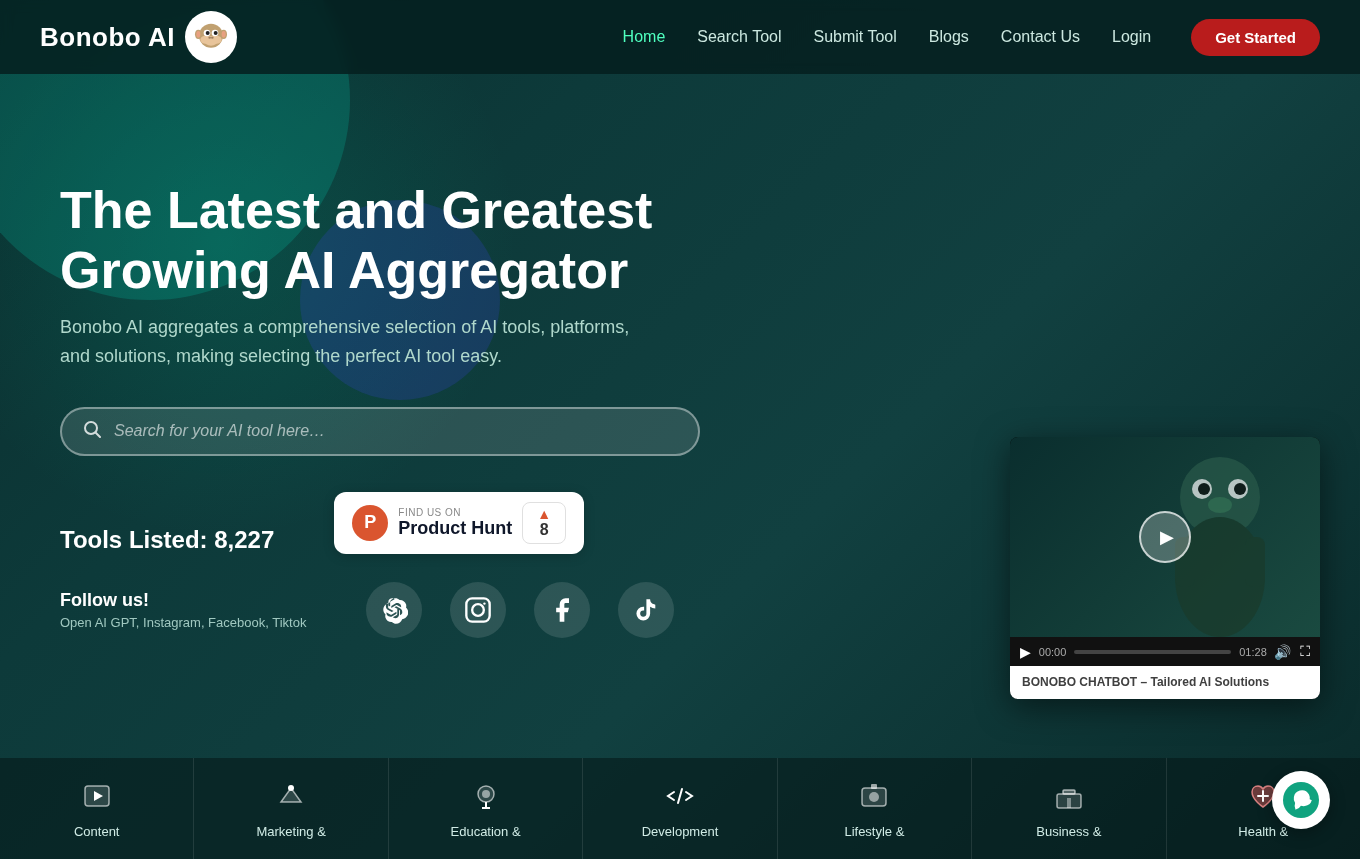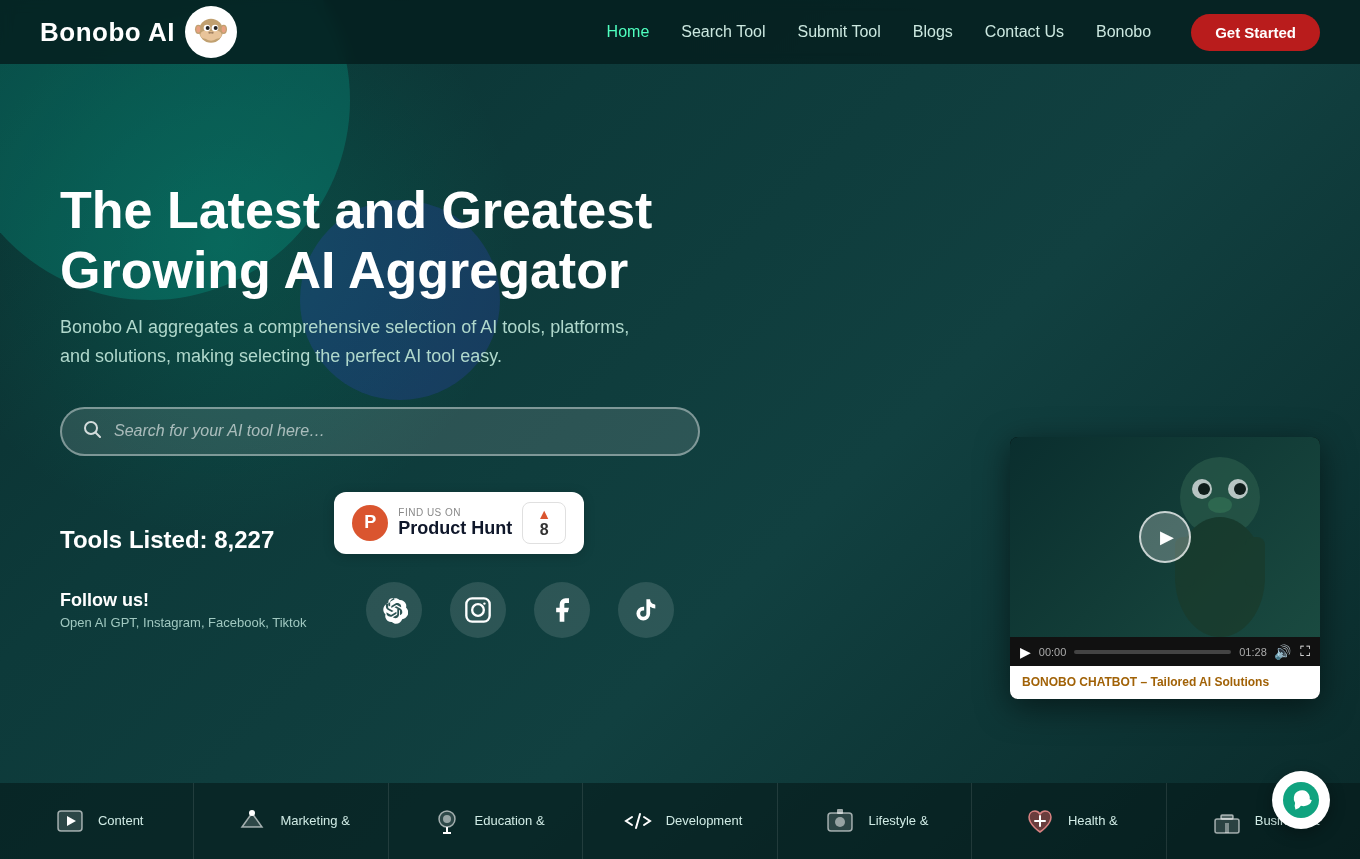--- a/index.html
+++ b/index.html
@@ -7,21 +7,21 @@
 
     
     .navbar {
       position: fixed;
       top: 0; left: 0; right: 0;
       z-index: 100;
       display: flex;
       align-items: center;
       justify-content: space-between;
       padding: 0 40px;
-      height: 64px;
+      height: 74px;
       background: rgba(5, 30, 30, 0.85);
       backdrop-filter: blur(6px);
     }
     .logo-area {
       display: flex;
       align-items: center;
       gap: 10px;
     }
     .logo-text {
       font-size: 26px;
@@ -250,21 +250,21 @@
       border-radius: 2px;
       position: relative;
     }
     .vc-mute { color: #fff; font-size: 14px; cursor: pointer; }
     .vc-full { color: #fff; font-size: 14px; cursor: pointer; }
     .video-caption {
       background: #fff;
       padding: 8px 12px;
       font-size: 12px;
       font-weight: 600;
-      color: #a16207;
+      color: #404040;
       line-height: 1.4;
     }
 
     
     .chatbot-bubble {
       position: fixed;
       bottom: 30px;
       right: 30px;
       z-index: 200;
       width: 58px; height: 58px;
@@ -281,21 +281,21 @@
       position: absolute;
       bottom: 0; left: 0; right: 0;
       display: flex;
       background: rgba(5,25,25,0.6);
       overflow: hidden;
       z-index: 3;
     }
     .category-item {
       flex: 1;
       display: flex;
-      flex-direction: row;
+      flex-direction: column;
       align-items: center;
       justify-content: center;
       padding: 18px 8px;
       gap: 8px;
       border-right: 1px solid rgba(255,255,255,0.1);
       cursor: pointer;
       min-width: 0;
     }
     .category-item:last-child { border-right: none; }
     .cat-icon {
@@ -349,21 +349,21 @@
       </svg>
     </div>
   </div>
 
   <div class="nav-links">
     <a class="nav-link active">Home</a>
     <a class="nav-link">Search Tool</a>
     <a class="nav-link">Submit Tool</a>
     <a class="nav-link">Blogs</a>
     <a class="nav-link">Contact Us</a>
-    <a class="nav-link">Bonobo</a>
+    <a class="nav-link">Login</a>
     <button class="nav-cta">Get Started</button>
   </div>
 </nav>
 
 <section class="hero">
   <div class="hero-bg">
 
     <div class="deco-circle deco-teal" style="width:400px;height:400px;top:-100px;left:-50px;"></div>
     <div class="deco-circle deco-blue" style="width:200px;height:200px;top:200px;left:300px;"></div>
   </div>
@@ -513,37 +513,37 @@
           <circle cx="16" cy="17" r="5" fill="rgba(255,255,255,0.5)"></circle>
           <rect x="13" y="4" width="6" height="5" rx="1" fill="rgba(255,255,255,0.6)"></rect>
         </svg>
       </div>
       <span class="cat-label">Lifestyle &amp;</span>
     </div>
 
     <div class="category-item">
       <div class="cat-icon">
         <svg viewBox="0 0 32 32" fill="none" width="32" height="32">
+          <rect x="4" y="14" width="24" height="14" rx="2" fill="rgba(255,255,255,0.15)" stroke="rgba(255,255,255,0.6)" stroke-width="1.5"></rect>
+          <rect x="10" y="10" width="12" height="4" rx="1" fill="rgba(255,255,255,0.3)" stroke="rgba(255,255,255,0.6)" stroke-width="1.5"></rect>
+          <rect x="14" y="18" width="4" height="10" fill="rgba(255,255,255,0.4)"></rect>
+        </svg>
+      </div>
+      <span class="cat-label">Business &amp;</span>
+    </div>
+
+    <div class="category-item">
+      <div class="cat-icon">
+        <svg viewBox="0 0 32 32" fill="none" width="32" height="32">
           <path d="M16 27 C16 27 5 20 5 12 C5 8.5 7.5 6 11 6 C13 6 15 7.5 16 9 C17 7.5 19 6 21 6 C24.5 6 27 8.5 27 12 C27 20 16 27 16 27Z" fill="rgba(255,100,100,0.4)" stroke="rgba(255,150,150,0.8)" stroke-width="1.5"></path>
           <line x1="16" y1="11" x2="16" y2="21" stroke="white" stroke-width="2" stroke-linecap="round"></line>
           <line x1="11" y1="16" x2="21" y2="16" stroke="white" stroke-width="2" stroke-linecap="round"></line>
         </svg>
       </div>
       <span class="cat-label">Health &amp;</span>
-    </div>
-
-    <div class="category-item">
-      <div class="cat-icon">
-        <svg viewBox="0 0 32 32" fill="none" width="32" height="32">
-          <rect x="4" y="14" width="24" height="14" rx="2" fill="rgba(255,255,255,0.15)" stroke="rgba(255,255,255,0.6)" stroke-width="1.5"></rect>
-          <rect x="10" y="10" width="12" height="4" rx="1" fill="rgba(255,255,255,0.3)" stroke="rgba(255,255,255,0.6)" stroke-width="1.5"></rect>
-          <rect x="14" y="18" width="4" height="10" fill="rgba(255,255,255,0.4)"></rect>
-        </svg>
-      </div>
-      <span class="cat-label">Business &amp;</span>
     </div>
 
   </div>
 </section>
 
 <div class="chatbot-bubble">
   <svg viewBox="0 0 41 41" fill="none" xmlns="http://www.w3.org/2000/svg">
     <circle cx="20.5" cy="20.5" r="20.5" fill="#10a37f"></circle>
     <path d="M30.4 19.6a9.1 9.1 0 0 0-.8-5.3 9.3 9.3 0 0 0-10.4-4.6 9.3 9.3 0 0 0-6.8 7.3 9.1 9.1 0 0 0 1.4 6.9 9.1 9.1 0 0 0 .4 7.3l.1.3.3-.1a9.1 9.1 0 0 0 5.8-4.4 9.4 9.4 0 0 0 4.6.4 9.3 9.3 0 0 0 7.8-6.5 9 9 0 0 0-2.4-1.3z" fill="white"></path>
   </svg>

